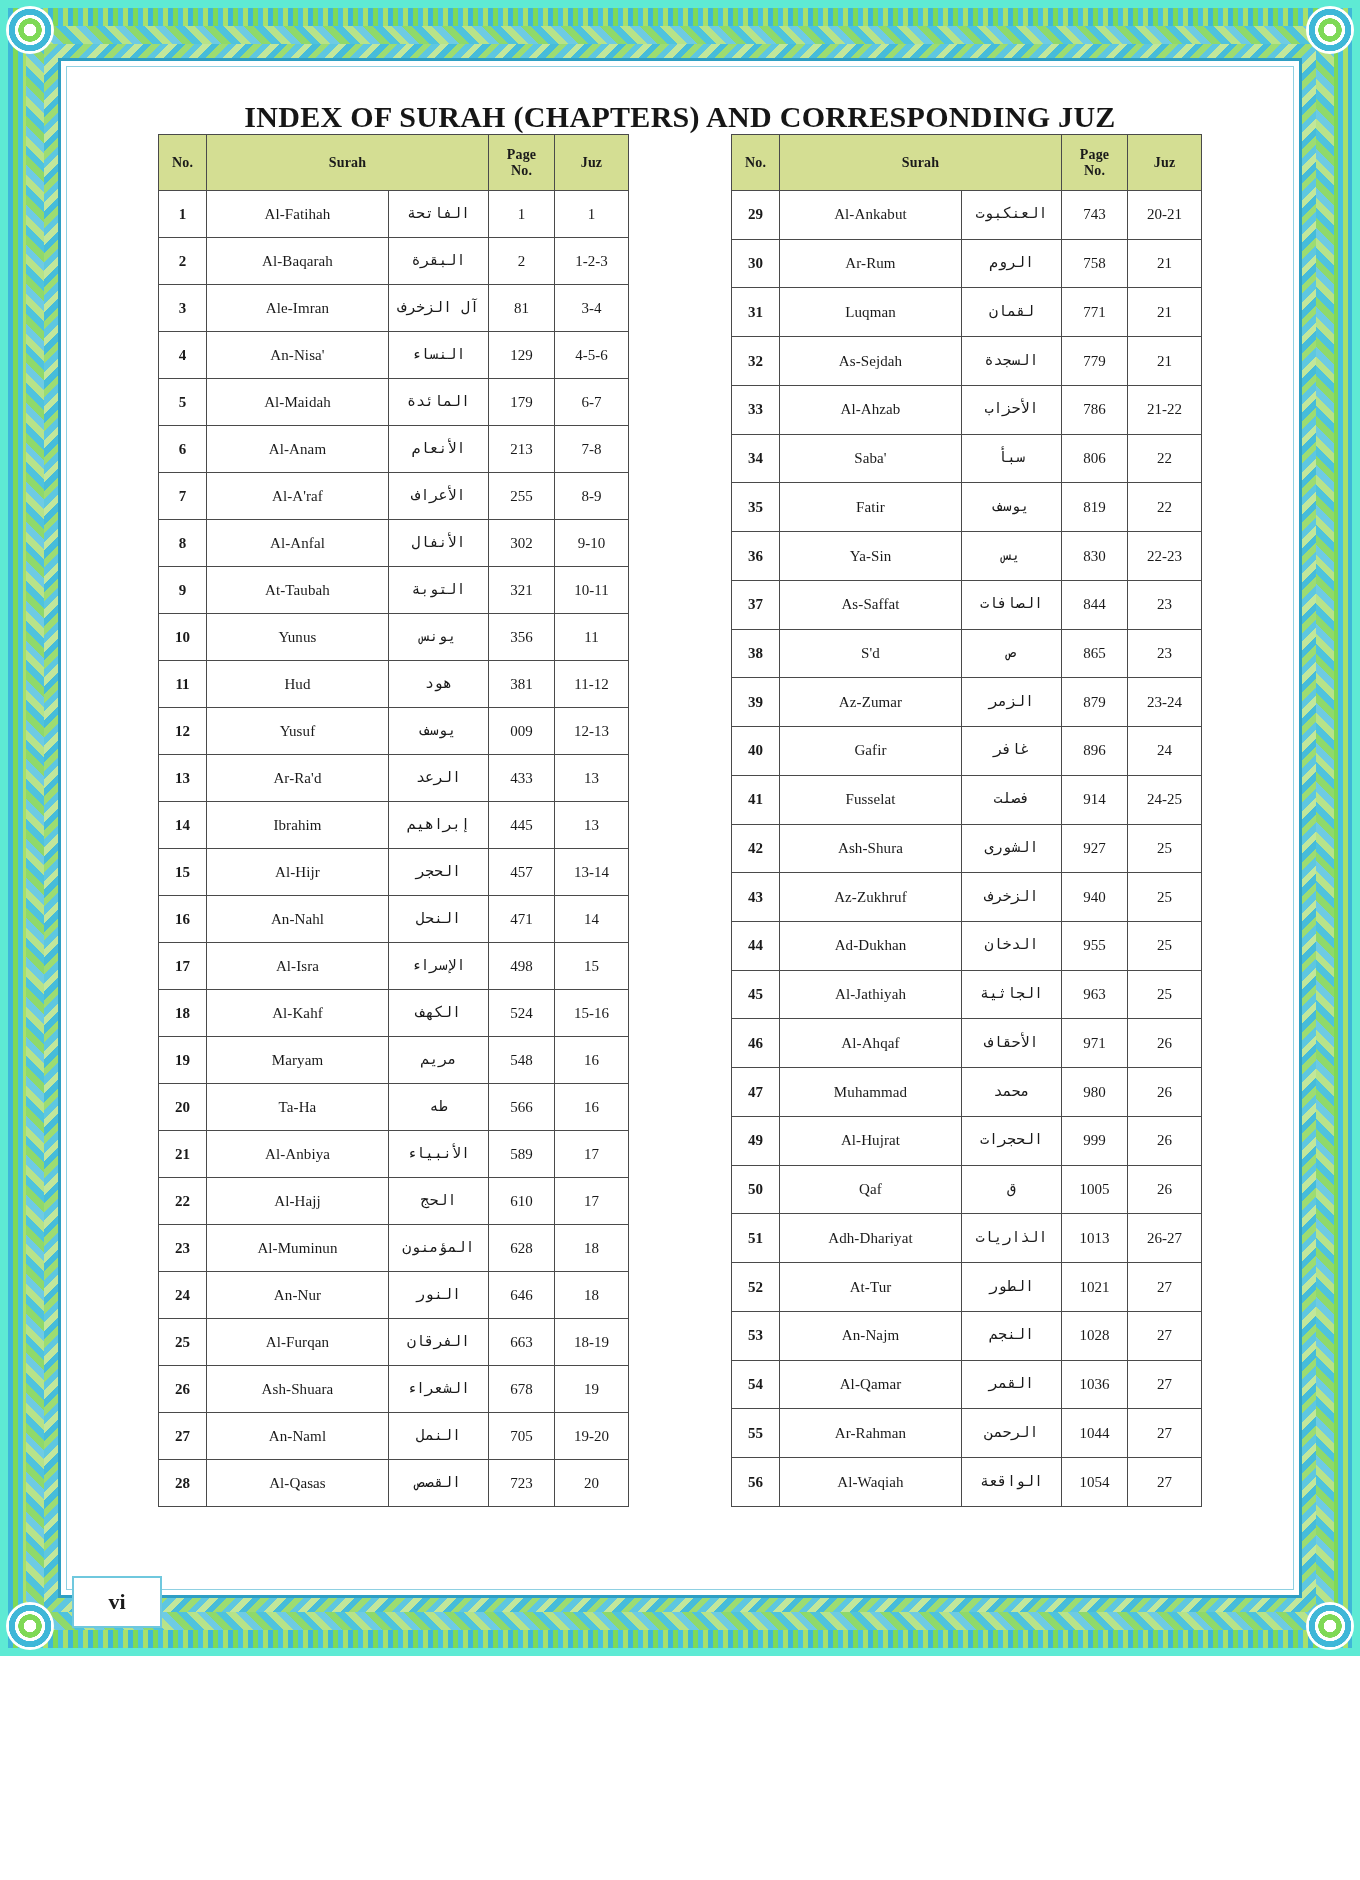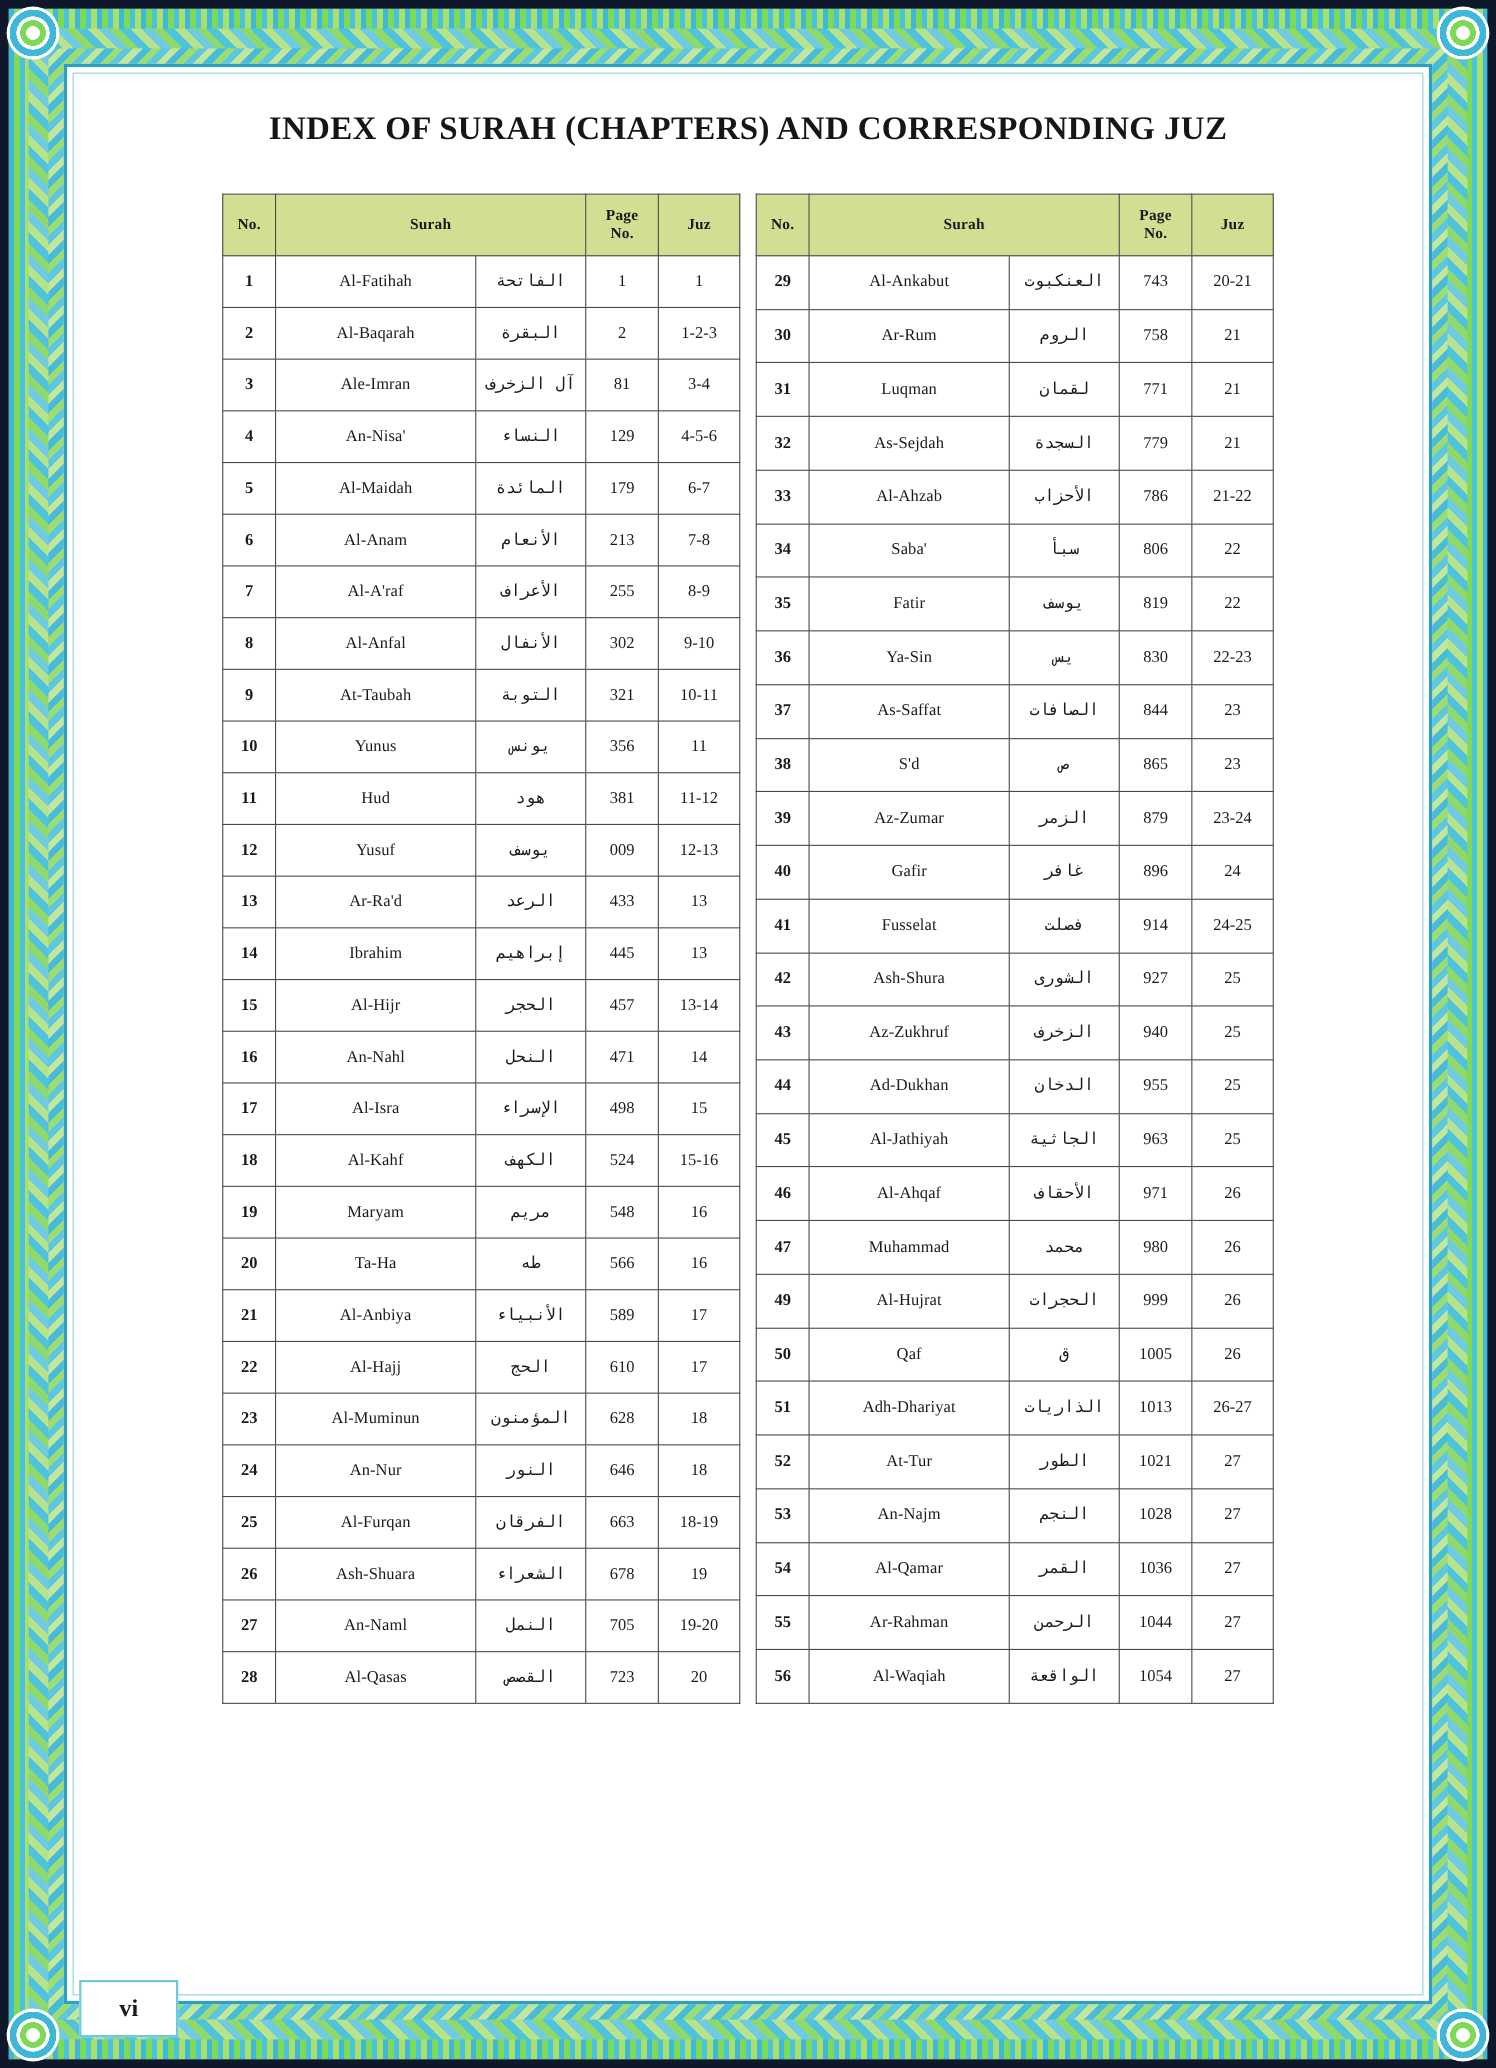--- a/index.html
+++ b/index.html
@@ -7,22 +7,22 @@
   body {
     width:1360px; height:1880px;
     background:#ffffff;
     font-family:"Liberation Serif", serif;
     overflow:hidden;
   }
 
   
   .page {
     position:relative;
-    width:1360px; height:1880px;
-    background:#0f172a;
+    width:1360px; height:1656px;
+    background:#5eead4;
   }
 
   .border-outer {
     position:absolute;
     left:8px; top:8px; right:8px; bottom:8px;
     background:
       repeating-linear-gradient(90deg,
         #3fb7d8 0px, #3fb7d8 5px,
         #7ed957 5px, #7ed957 10px,
         #49c2e0 10px, #49c2e0 15px,
@@ -96,22 +96,22 @@
     font-weight:bold;
     letter-spacing:0.3px;
     color:#161616;
     margin:28px 0 0 0;
     font-family:"Liberation Serif", serif;
   }
 
   .tables-wrap {
     display:flex;
     justify-content:center;
-    margin-top:42px;
     padding:0 28px;
+    gap:44px;
   }
 
   table.idx {
     border-collapse:collapse;
     table-layout:fixed;
     font-family:"Liberation Serif", serif;
   }
   table.idx.left  { width:470px; }
   table.idx.right { width:470px; }
 

